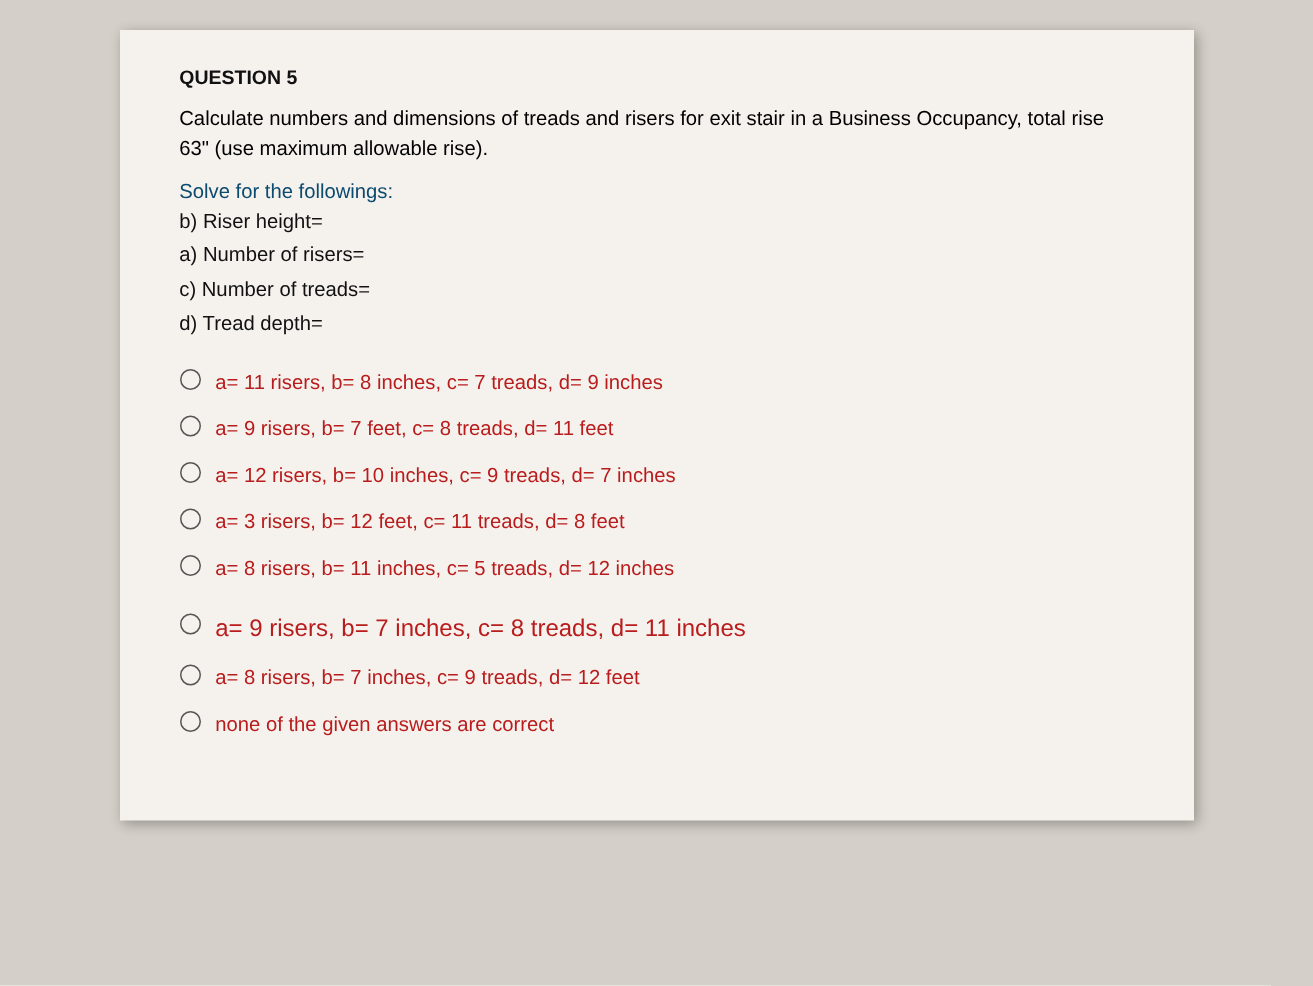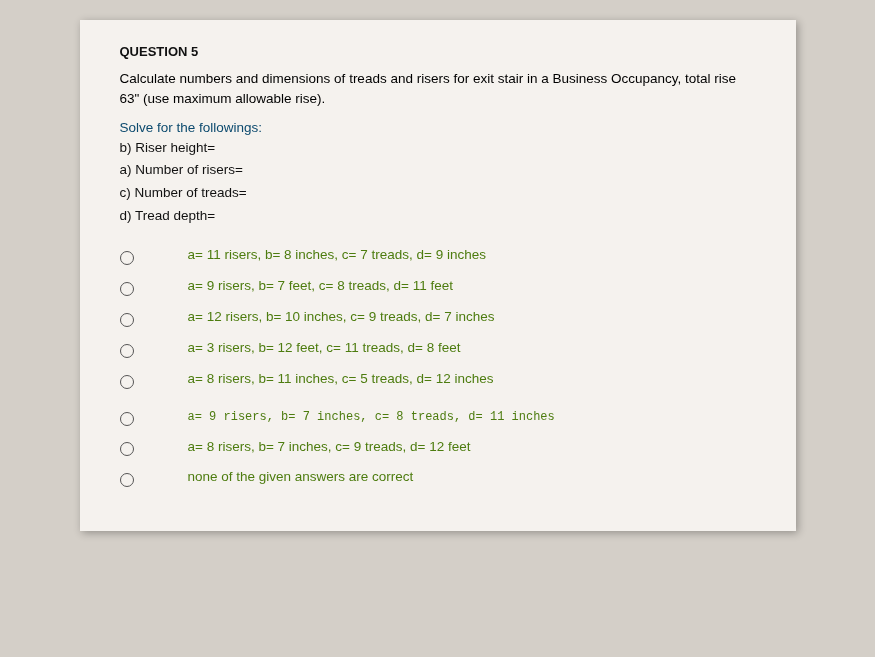--- a/index.html
+++ b/index.html
@@ -15,21 +15,21 @@
       min-height: 657px;
       display: flex;
       align-items: flex-start;
       justify-content: center;
       padding: 20px;
     }
 
     .page {
       background-color: #f5f2ee;
       width: 716px;
-      padding: 24px 40px 32px 40px;
+      padding: 24px 40px 42px 40px;
       box-shadow: 2px 2px 8px rgba(0,0,0,0.3);
     }
 
     .question-number {
       font-weight: bold;
       font-size: 13px;
       margin-bottom: 10px;
       color: #111;
     }
 
@@ -54,30 +54,28 @@
       margin-bottom: 18px;
     }
 
     .options-list {
       list-style: none;
       padding: 0;
     }
 
     .option-item {
       display: flex;
-      align-items: flex-end;
+      align-items: flex-start;
       margin-bottom: 12px;
       font-size: 13.5px;
-      color: #4d7c0f;
-      gap: 44px;
+      color: #b91c1c;
     }
 
     .option-item.small-text {
-      font-size: 12px;
-      font-family: Liberation Mono, monospace;
+      font-size: 16px;
     }
 
     .option-item.large-gap {
       margin-bottom: 20px;
     }
 
     .radio-circle {
       width: 14px;
       height: 14px;
       border-radius: 50%;

